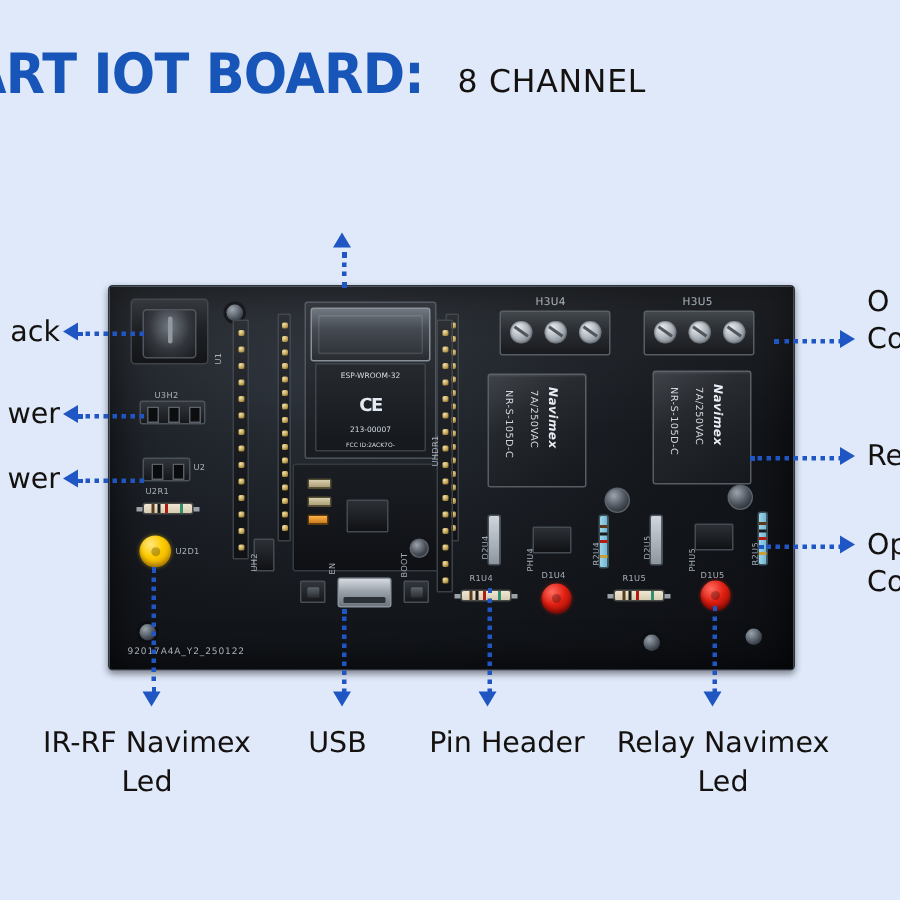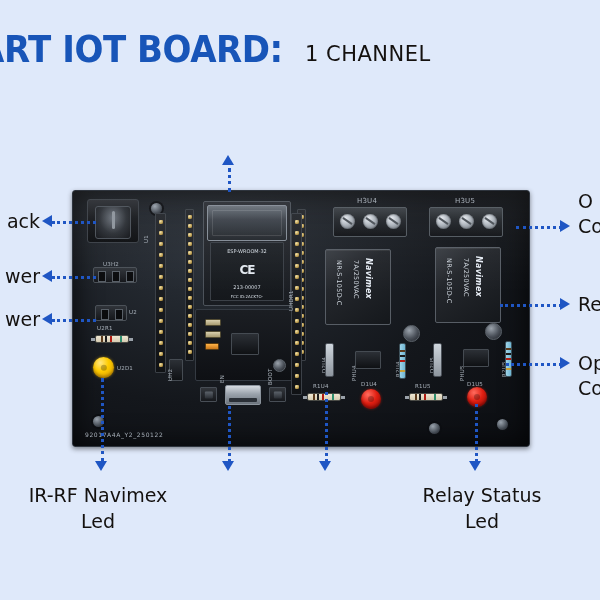--- a/index.html
+++ b/index.html
@@ -236,21 +236,21 @@
     background:radial-gradient(circle at 35% 30%, #9ba3ac 0%, #4a5059 55%, #1b1e23 100%);
     border:1px solid #5b626a;
   }
 </style>
 </head>
 <body>
 
 <div id="stage">
 
   <div class="title-main">ART IOT BOARD:</div>
-  <div class="title-sub">1 CHANNEL</div>
+  <div class="title-sub">8 CHANNEL</div>
 
   <div id="pcb">
 
     <div class="mh" style="left:78px;top:12px;"></div>
     <div class="mh" style="left:20px;top:225px;"></div>
     <div class="mh" style="left:356px;top:232px;"></div>
     <div class="mh" style="left:424px;top:228px;"></div>
 
     <div class="part jack">
       <div class="barrel"></div>
@@ -522,30 +522,32 @@
     <div class="head head-r" style="left:560px;top:357px;"></div>
   </div>
 
   <div class="lbl ctr" style="left:8px;top:484px;width:180px;">IR-RF Navimex</div>
   <div class="lbl ctr" style="left:8px;top:510px;width:180px;">Led</div>
   <div class="arrow">
     <div class="dots-v" style="left:101px;top:378px;height:84px;"></div>
     <div class="head head-d" style="left:95px;top:461px;"></div>
   </div>
 
+  <div class="lbl ctr" style="left:185px;top:484px;width:80px;">USB</div>
   <div class="arrow">
     <div class="dots-v" style="left:228px;top:406px;height:56px;"></div>
     <div class="head head-d" style="left:222px;top:461px;"></div>
   </div>
 
+  <div class="lbl ctr" style="left:268px;top:484px;width:140px;">Pin Header</div>
   <div class="arrow">
     <div class="dots-v" style="left:325px;top:392px;height:70px;"></div>
     <div class="head head-d" style="left:319px;top:461px;"></div>
   </div>
 
-  <div class="lbl ctr" style="left:392px;top:484px;width:180px;">Relay Status</div>
+  <div class="lbl ctr" style="left:392px;top:484px;width:180px;">Relay Navimex</div>
   <div class="lbl ctr" style="left:392px;top:510px;width:180px;">Led</div>
   <div class="arrow">
     <div class="dots-v" style="left:475px;top:404px;height:58px;"></div>
     <div class="head head-d" style="left:469px;top:461px;"></div>
   </div>
 
 </div>
 
 </body></html>

